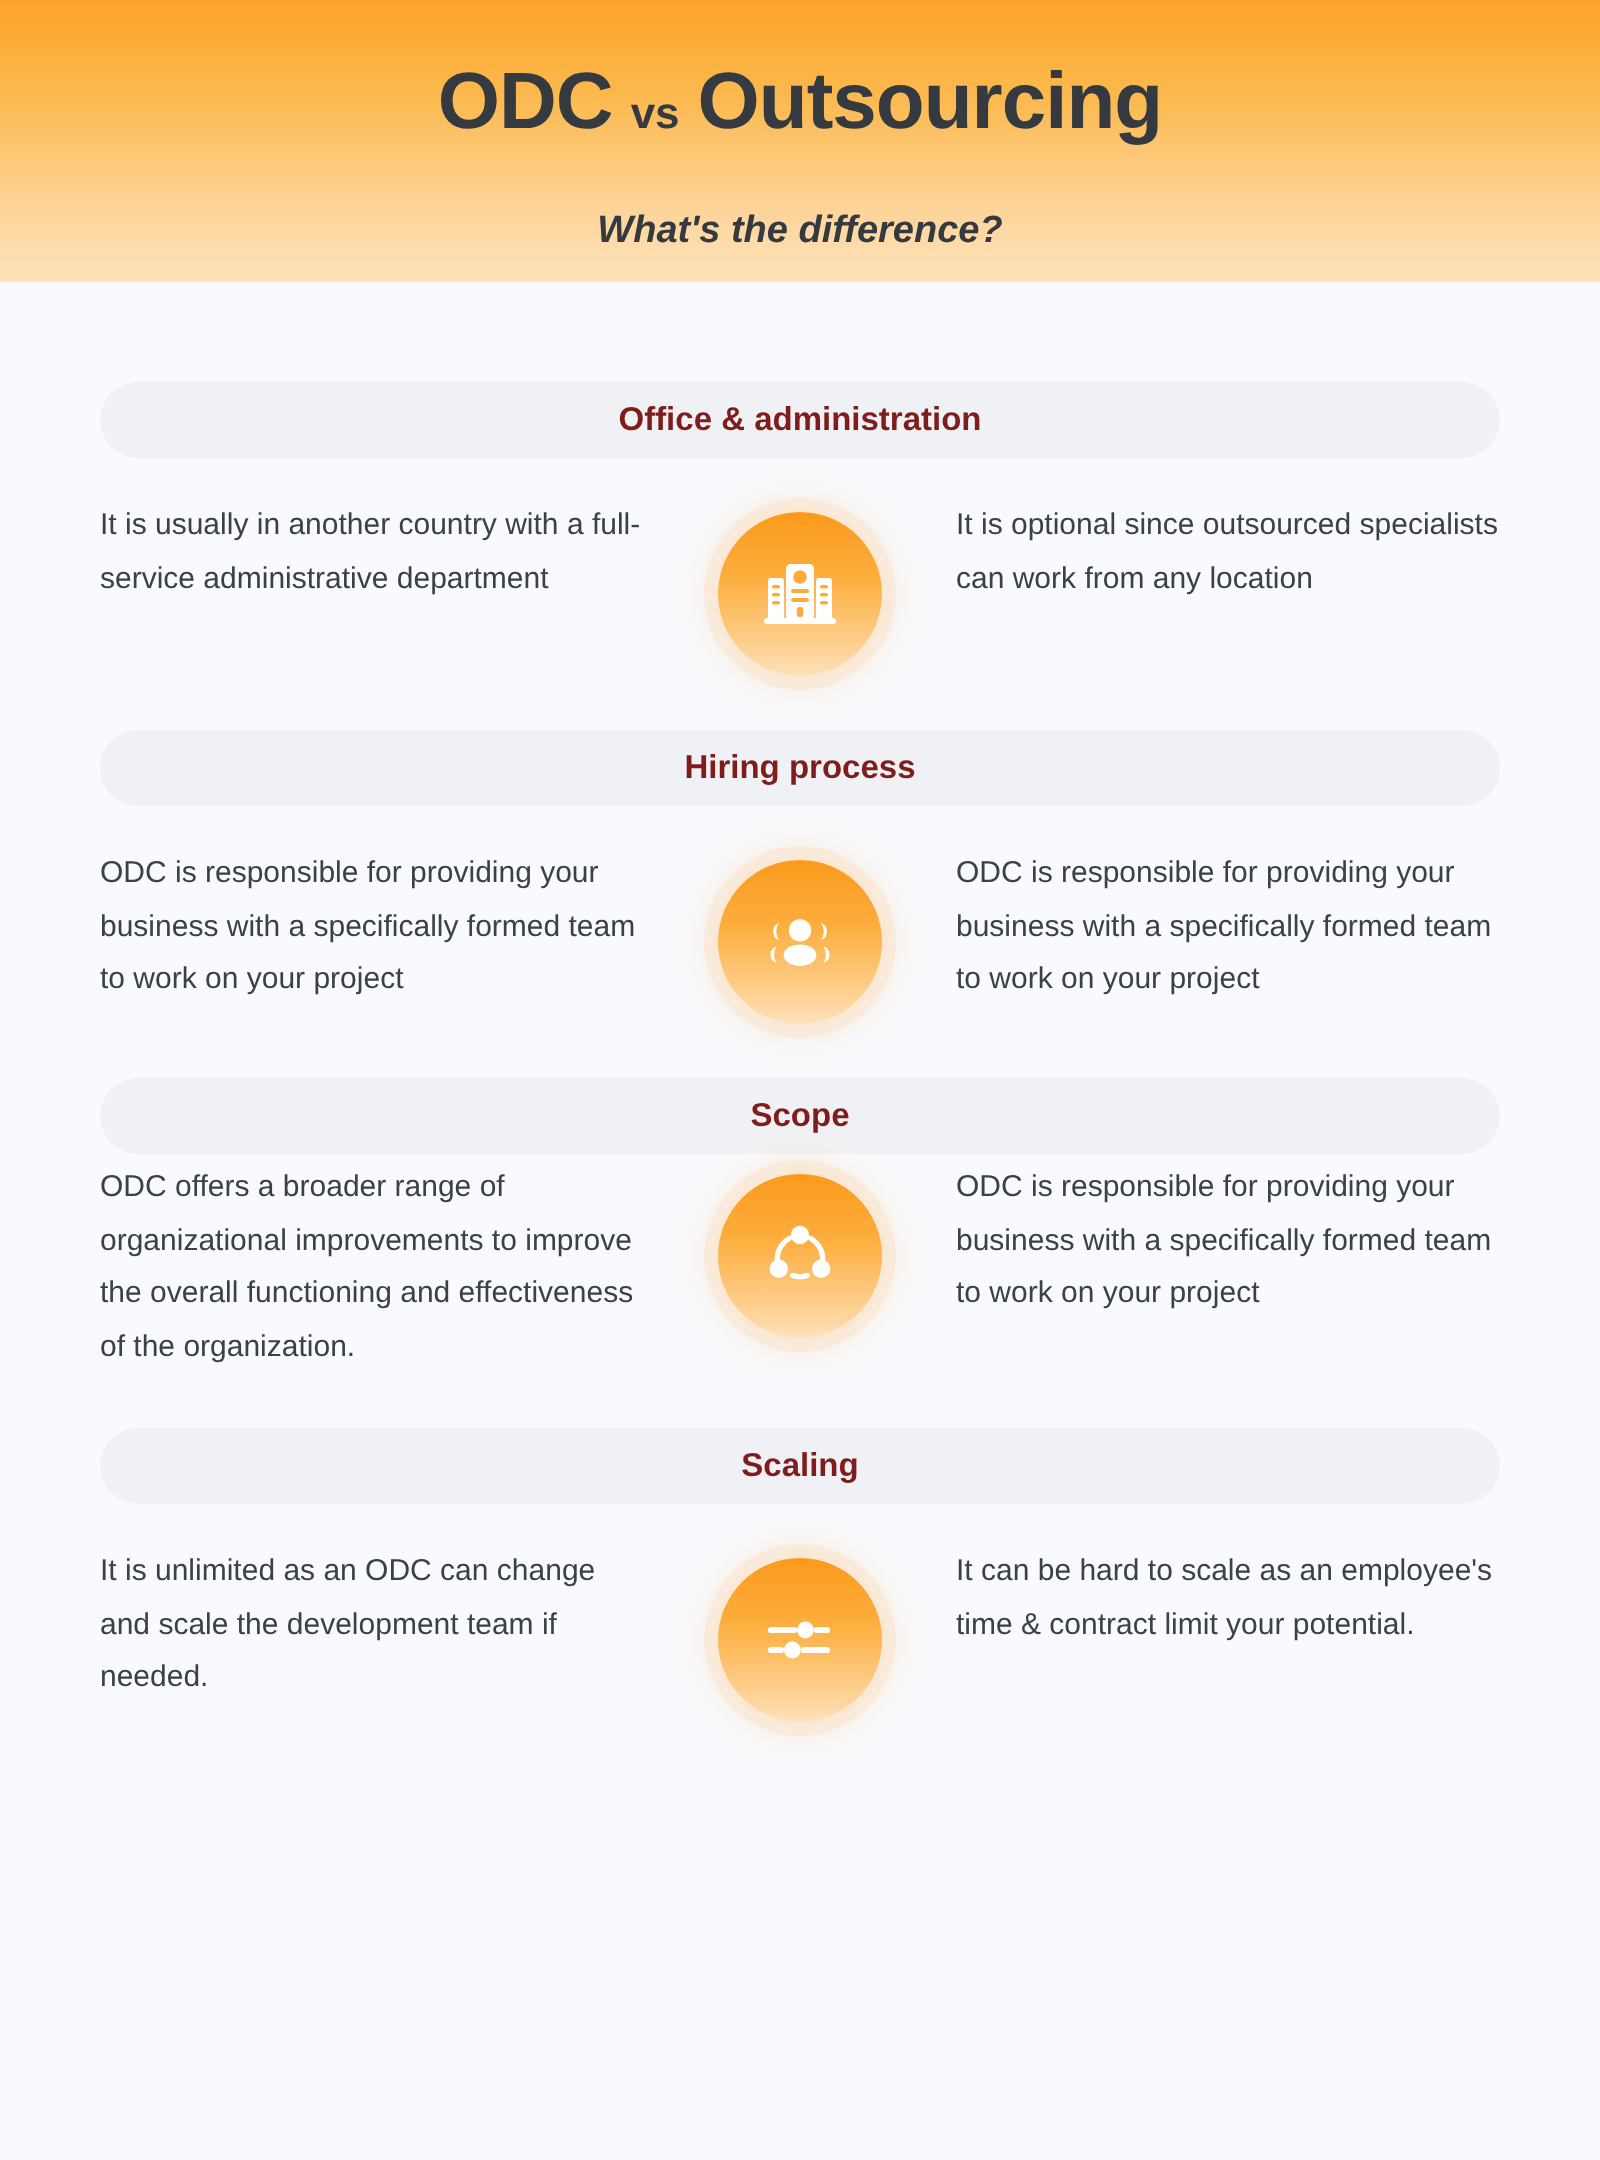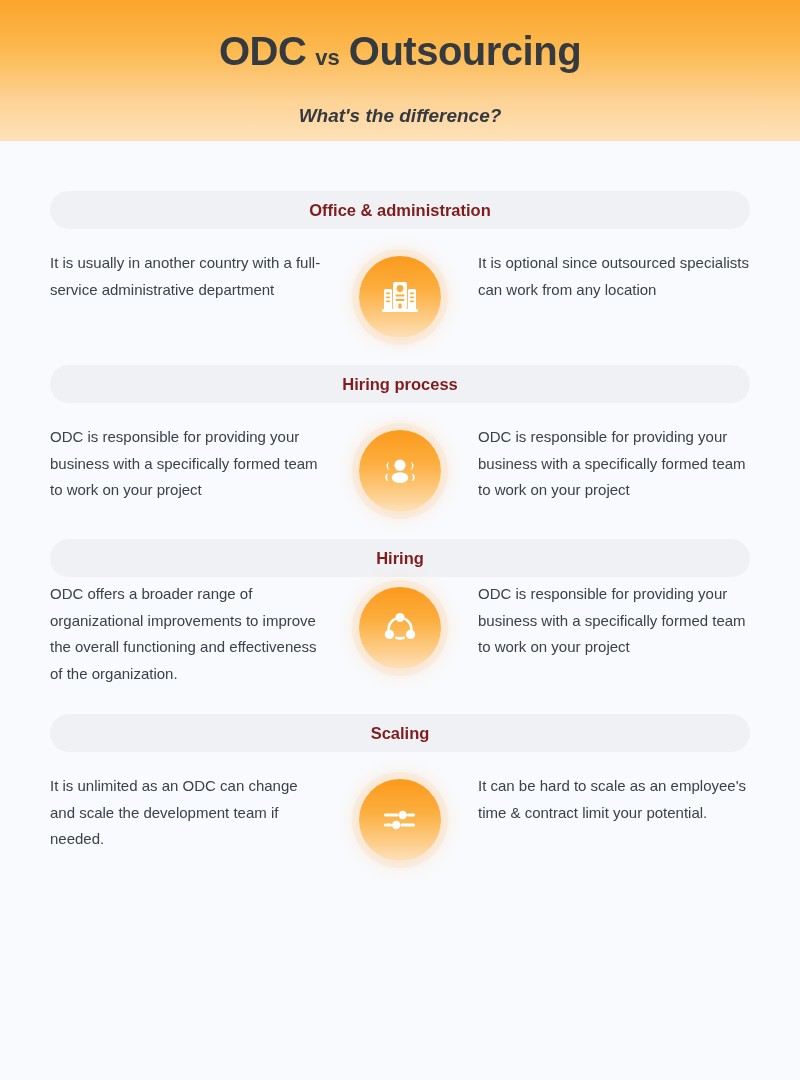--- a/index.html
+++ b/index.html
@@ -197,21 +197,21 @@
             </g>
           </svg>
         </div>
       </div>
       <div class="col right">ODC is responsible for providing your business with a specifically formed team to work on your project</div>
     </div>
   </div>
 
   <div class="section scope">
     <div class="pill">
-      <span class="pill-label">Hiring</span>
+      <span class="pill-label">Scope</span>
     </div>
     <div class="row">
       <div class="col left">ODC offers a broader range of organizational improvements to improve the overall functioning and effectiveness of the organization.</div>
       <div class="icon-cell">
         <div class="icon-badge">
           <svg width="40" height="40" viewBox="0 0 40 40" aria-hidden="true">
             <g fill="none" stroke="#ffffff" stroke-width="2.6" stroke-linecap="round">
 
               <path d="M8.6 21.5A12.2 12.2 0 0 1 14.6 11.2"></path>
 

